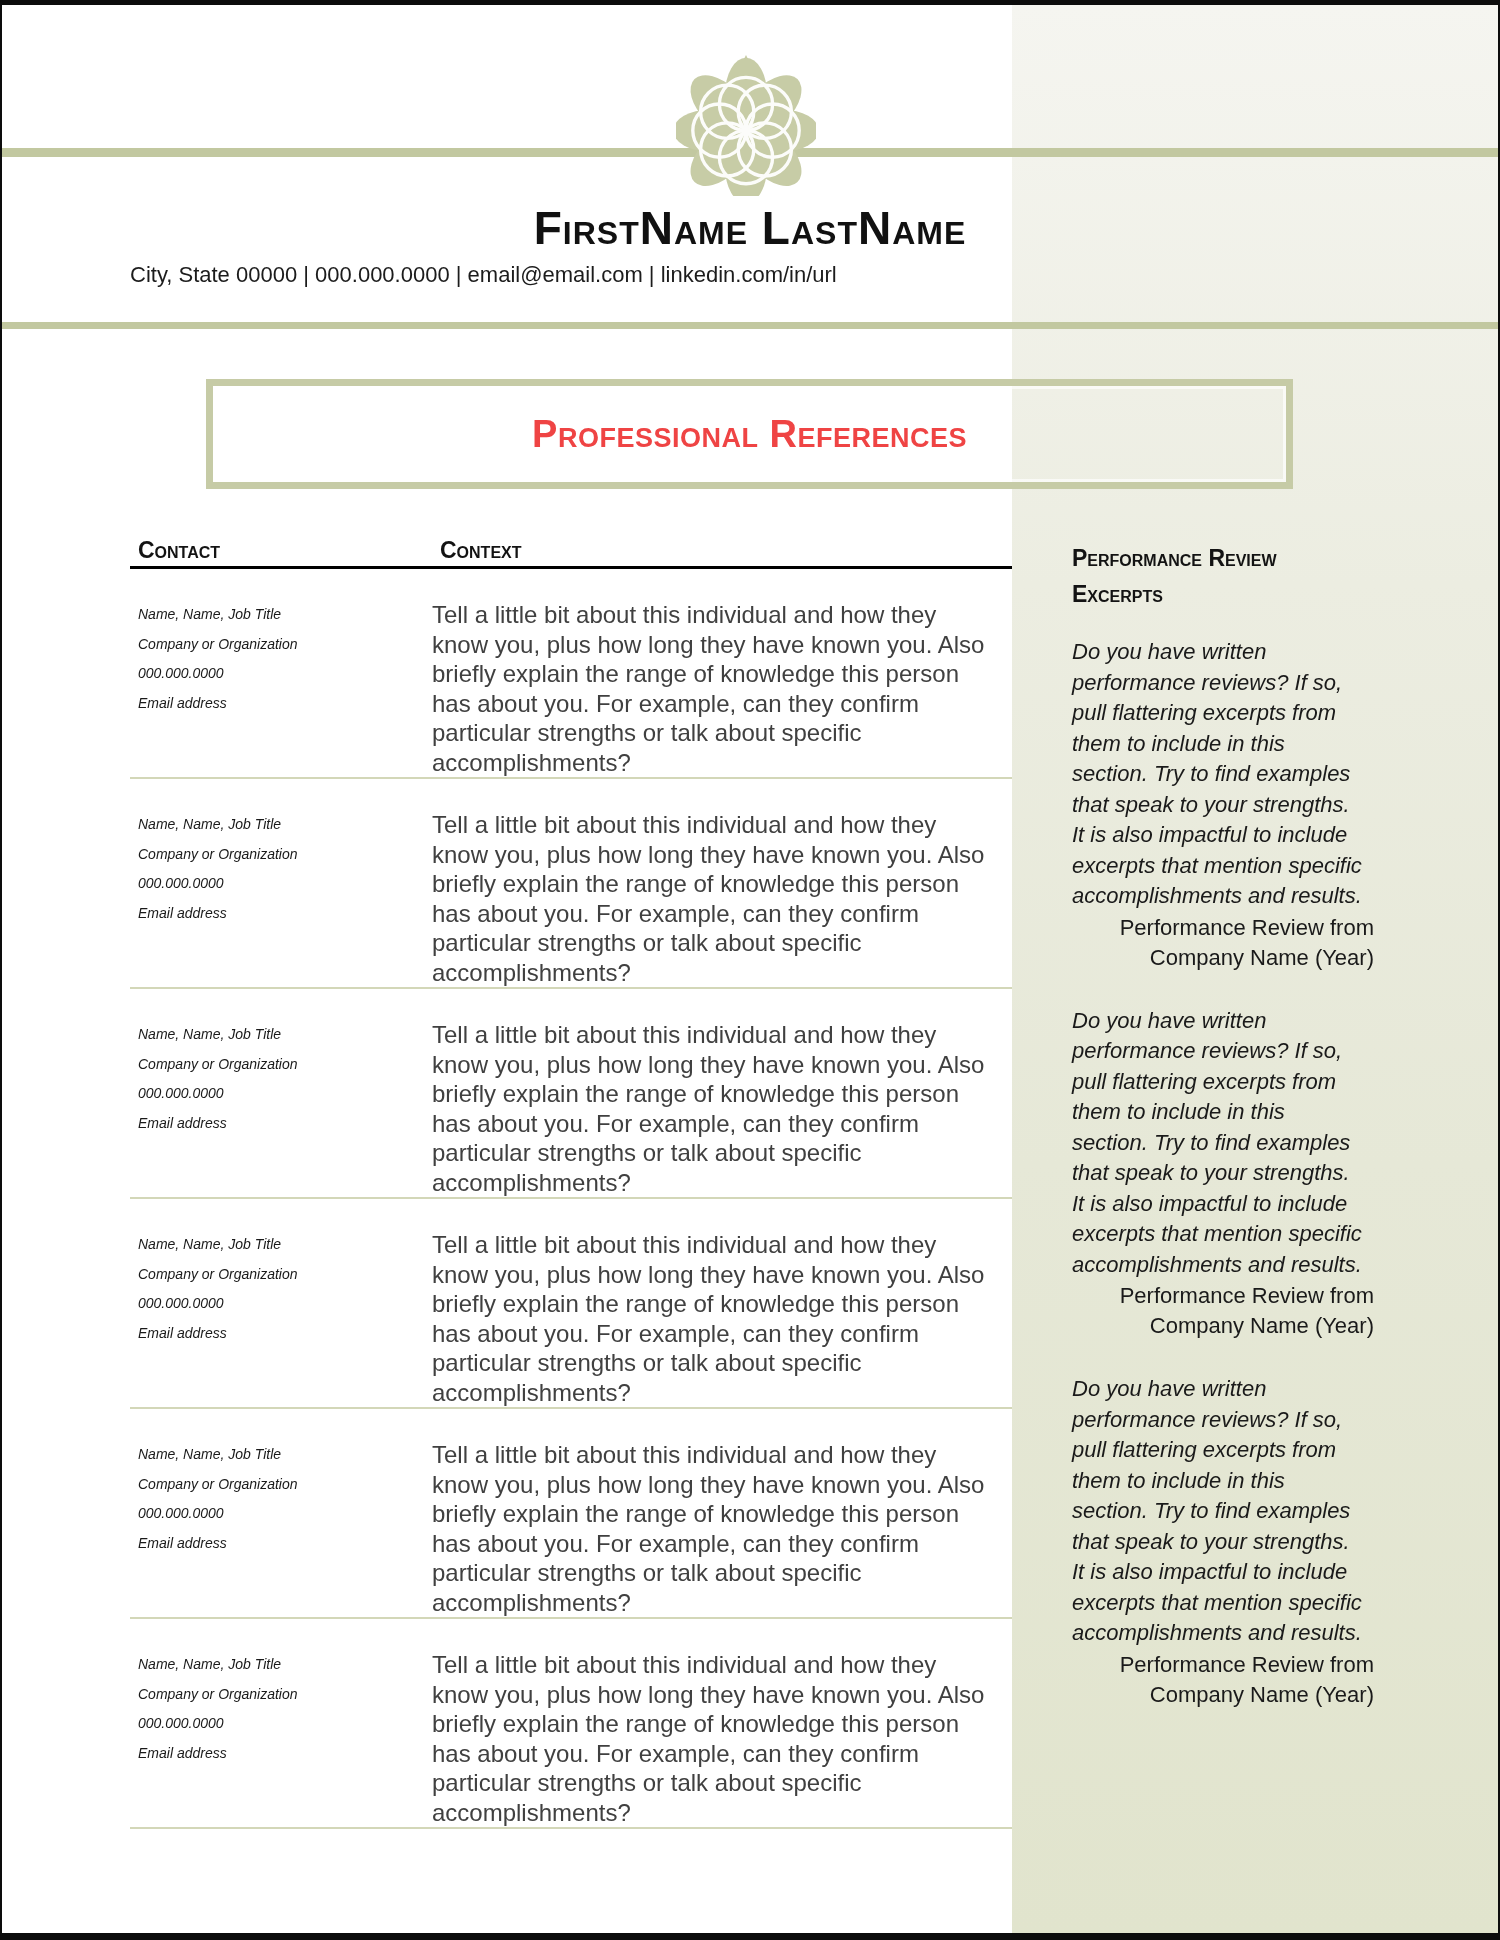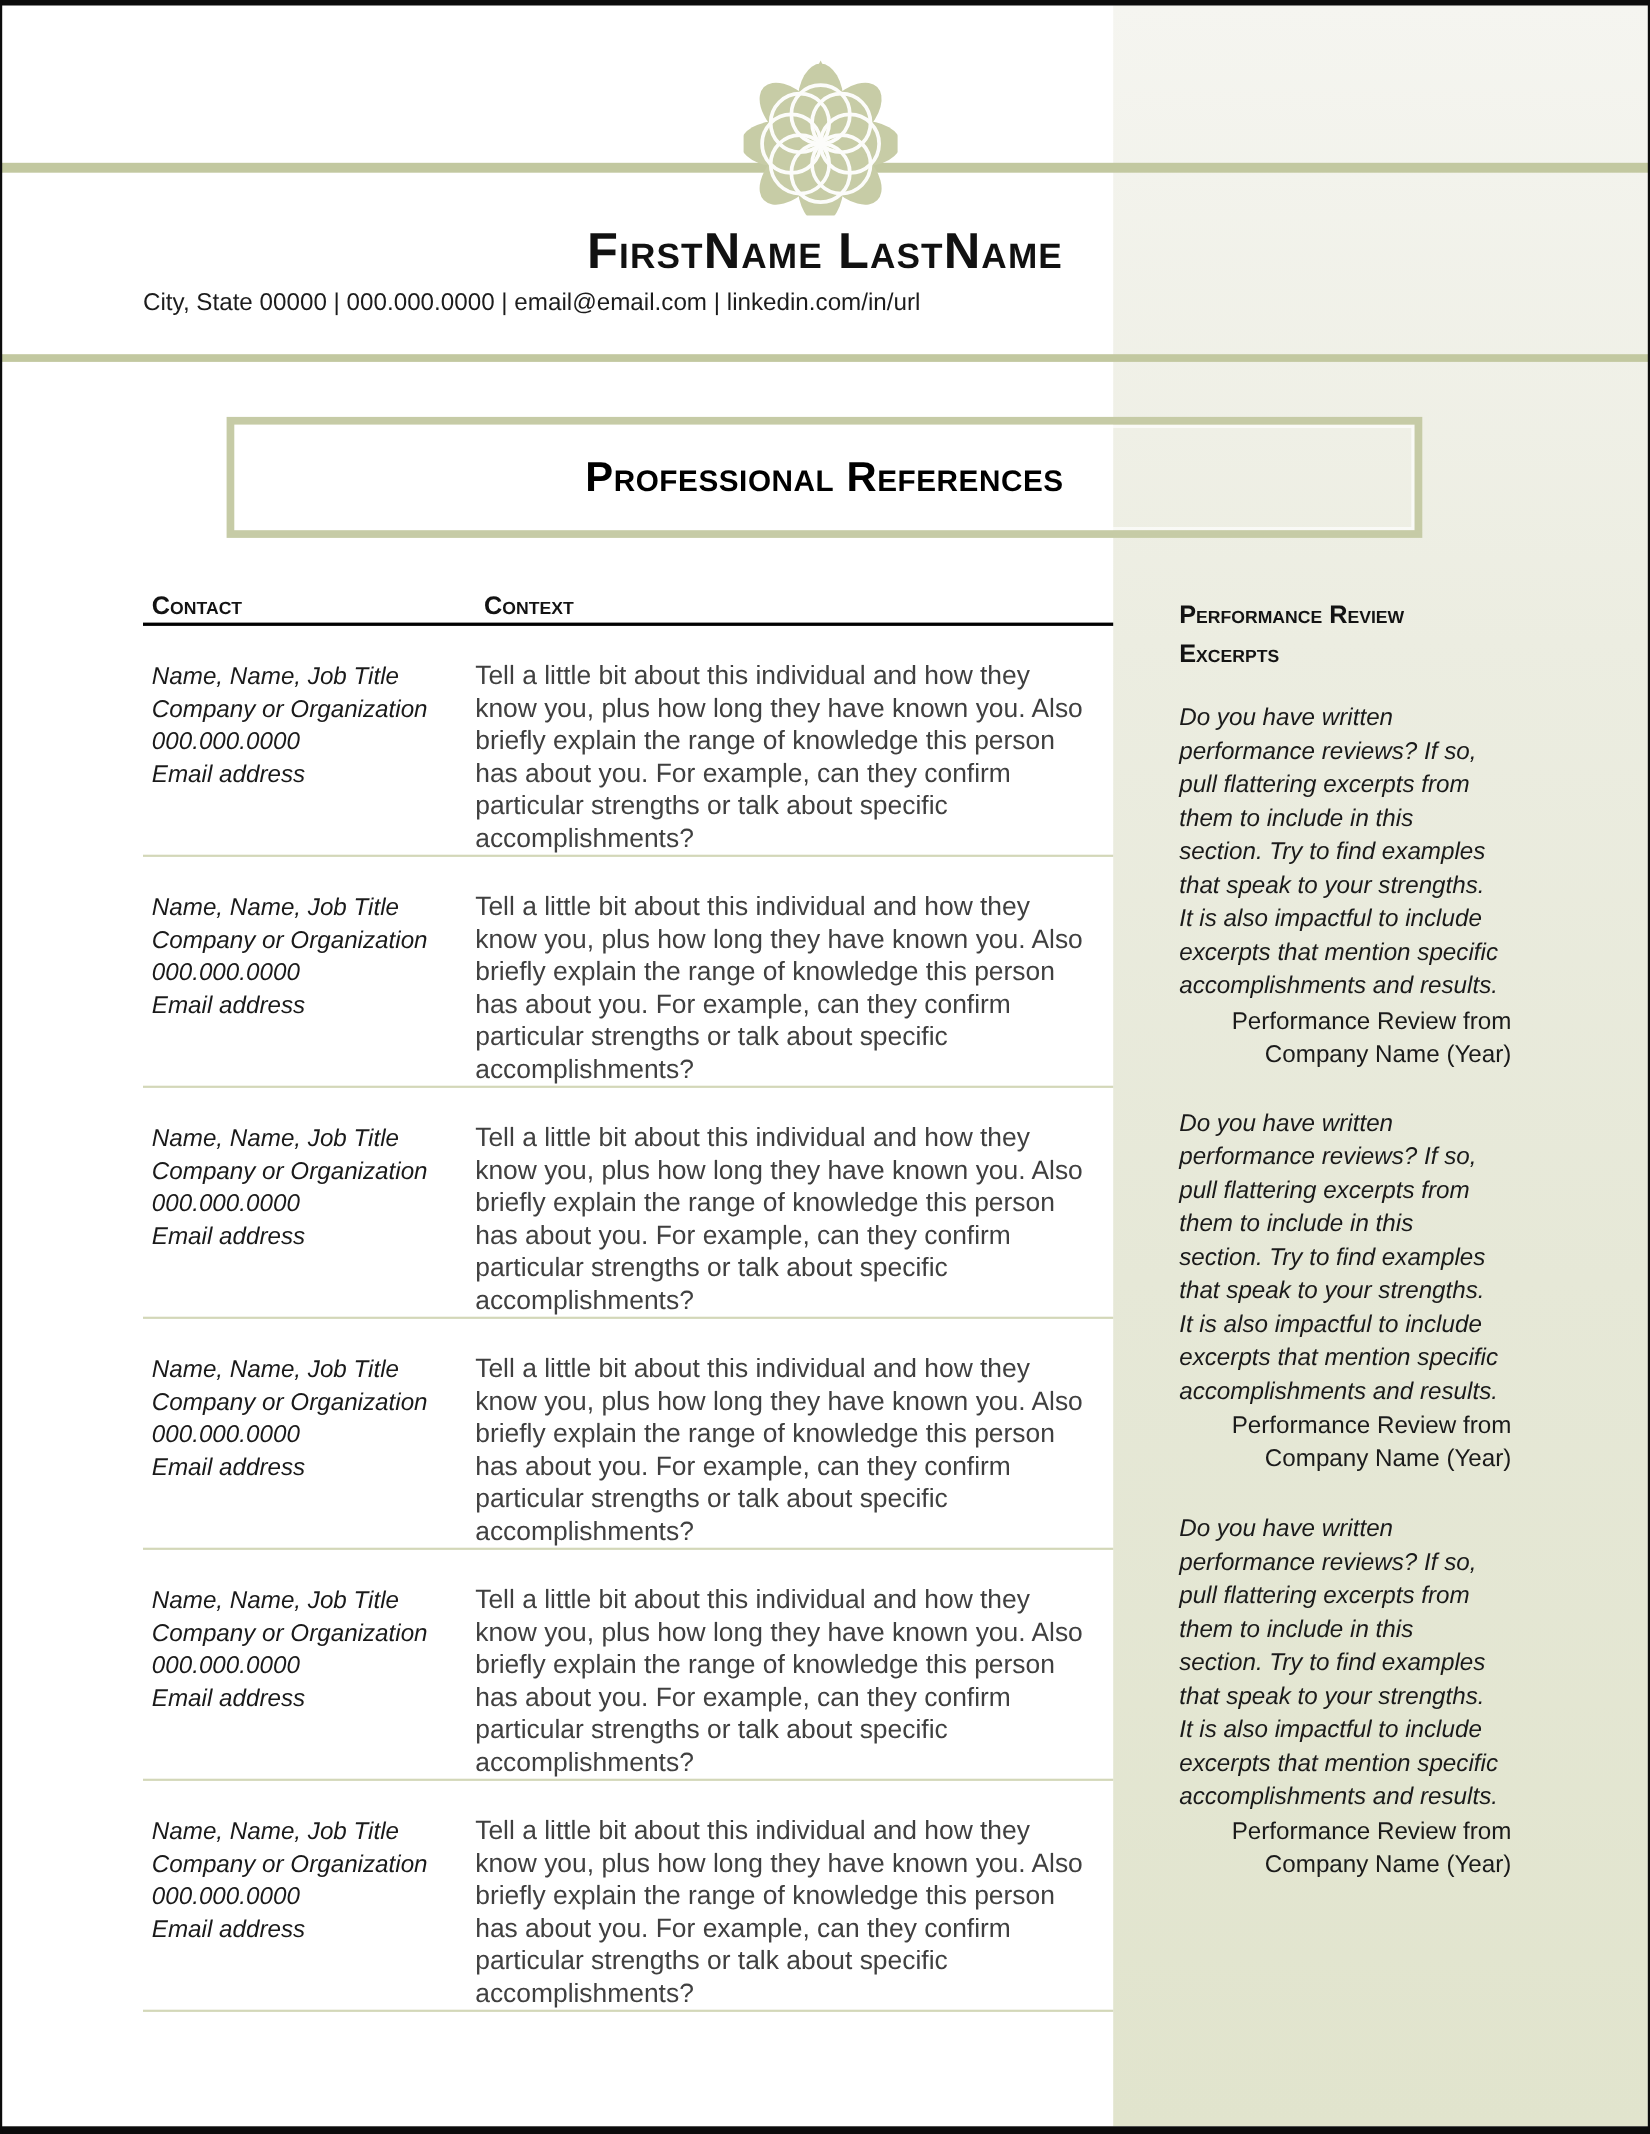--- a/index.html
+++ b/index.html
@@ -37,35 +37,35 @@
     text-align:left; font-size:22px; line-height:30px; color:#1c1c1c;
   }
 
   .banner {
     position:absolute; left:206px; top:379px; width:1087px; height:110px; z-index:20;
     box-sizing:border-box; border:7px solid #c6cba6;
     box-shadow: inset 0 0 0 3px rgba(255,255,255,0.65);
     display:flex; align-items:center; justify-content:center;
   }
   .banner-title {
-    font-variant:small-caps; font-weight:700; font-size:38px; letter-spacing:0.5px; color:#000000;
+    font-variant:small-caps; font-weight:700; font-size:38px; letter-spacing:0.5px; color:#ef4444;
   }
 
   .main { position:absolute; left:130px; top:538px; width:882px; z-index:10; }
   .col-headers {
     display:flex; font-variant:small-caps; font-weight:700; font-size:23px; line-height:24px;
     padding:0 0 4px 8px; border-bottom:3px solid #000000; color:#131313;
   }
   .col-headers .h-contact { width:302px; }
   .col-headers .h-context { flex:1; }
 
   .entry { display:flex; padding-top:31px; border-bottom:2px solid #d3d7b8; }
   .entry-contact {
     width:302px; box-sizing:border-box; padding-left:8px;
-    font-style:italic; font-size:22px; line-height:29.5px; white-space:pre-line; color:#1a1a1a;
+    font-style:italic; font-size:14px; line-height:29.5px; white-space:pre-line; color:#1a1a1a;
   }
   .entry-context {
     flex:1; font-size:24px; line-height:29.5px; white-space:pre-line; color:#404040;
   }
 
   .sidebar-inner { position:absolute; left:1072px; top:541px; width:302px; z-index:15; }
   .sb-heading {
     font-variant:small-caps; font-weight:700; font-size:23px; line-height:35.5px;
     white-space:pre-line; color:#131313;
   }

